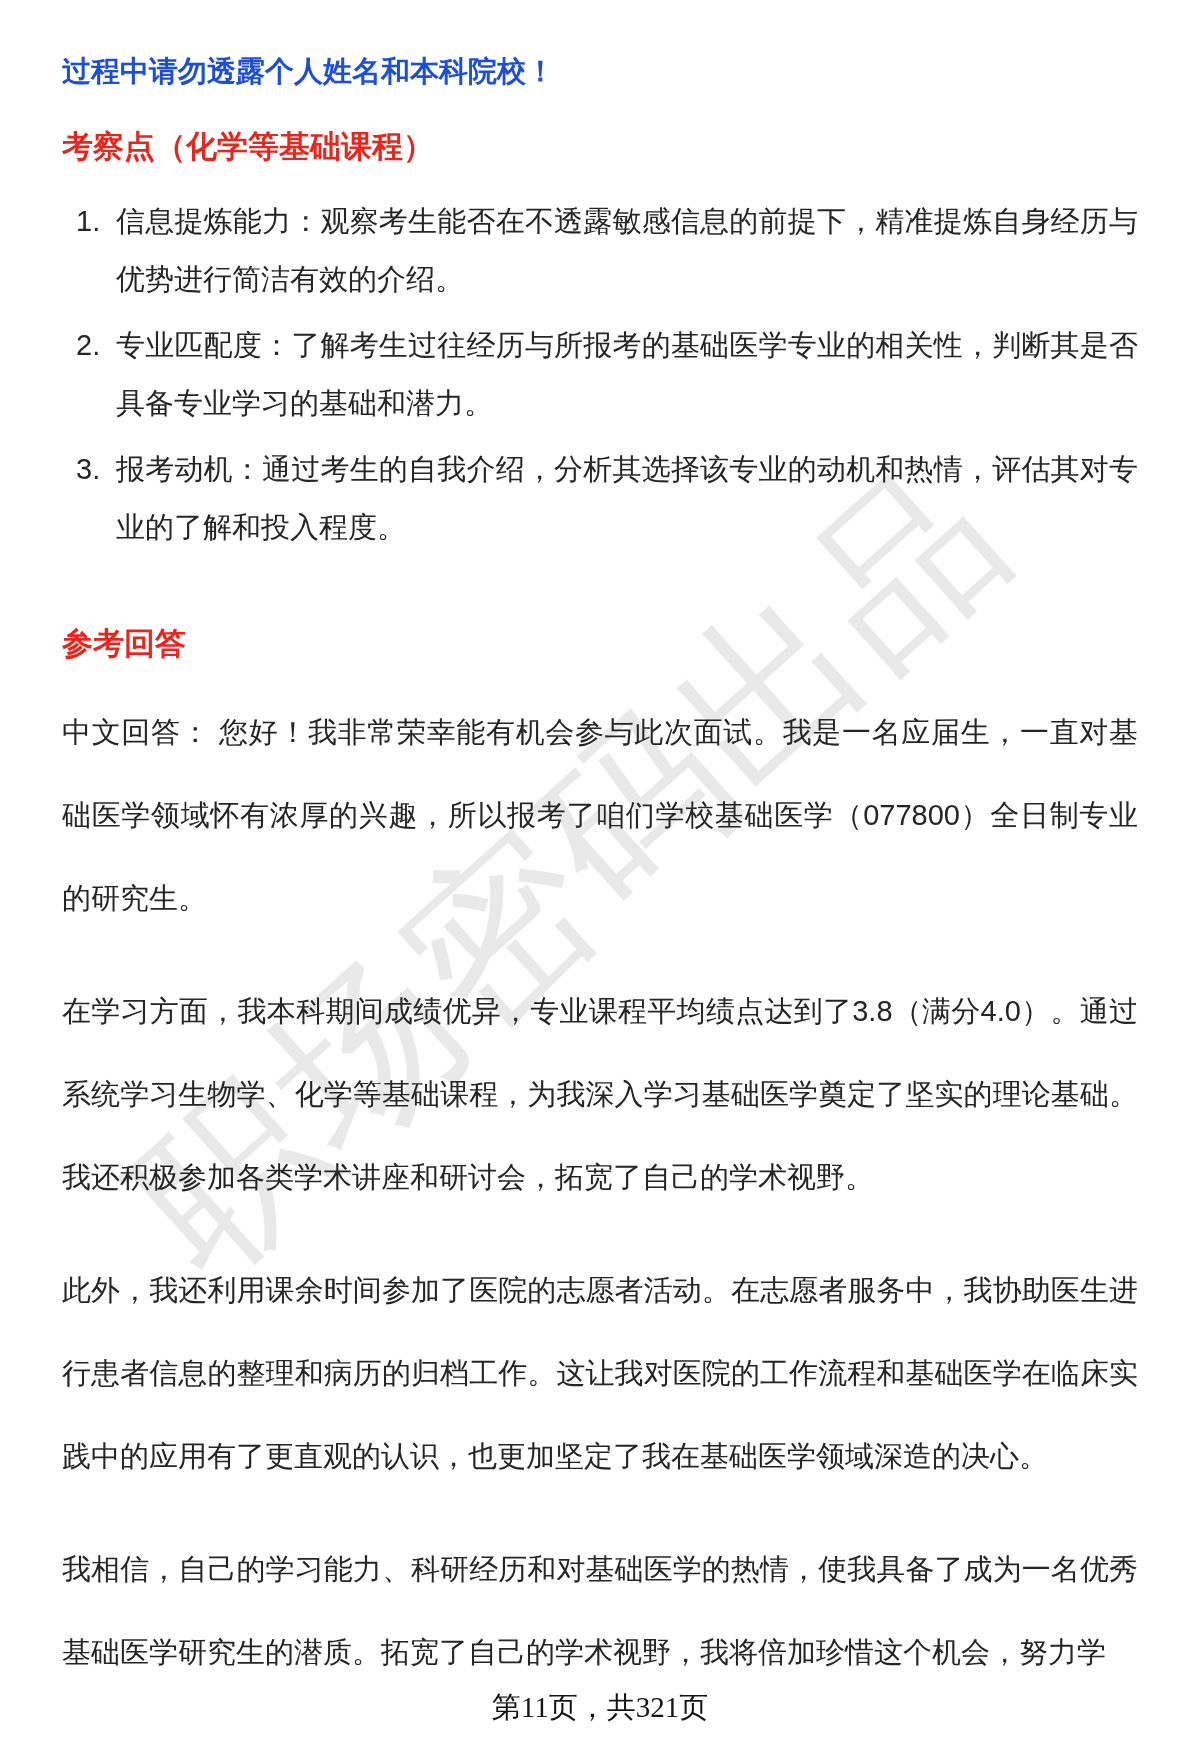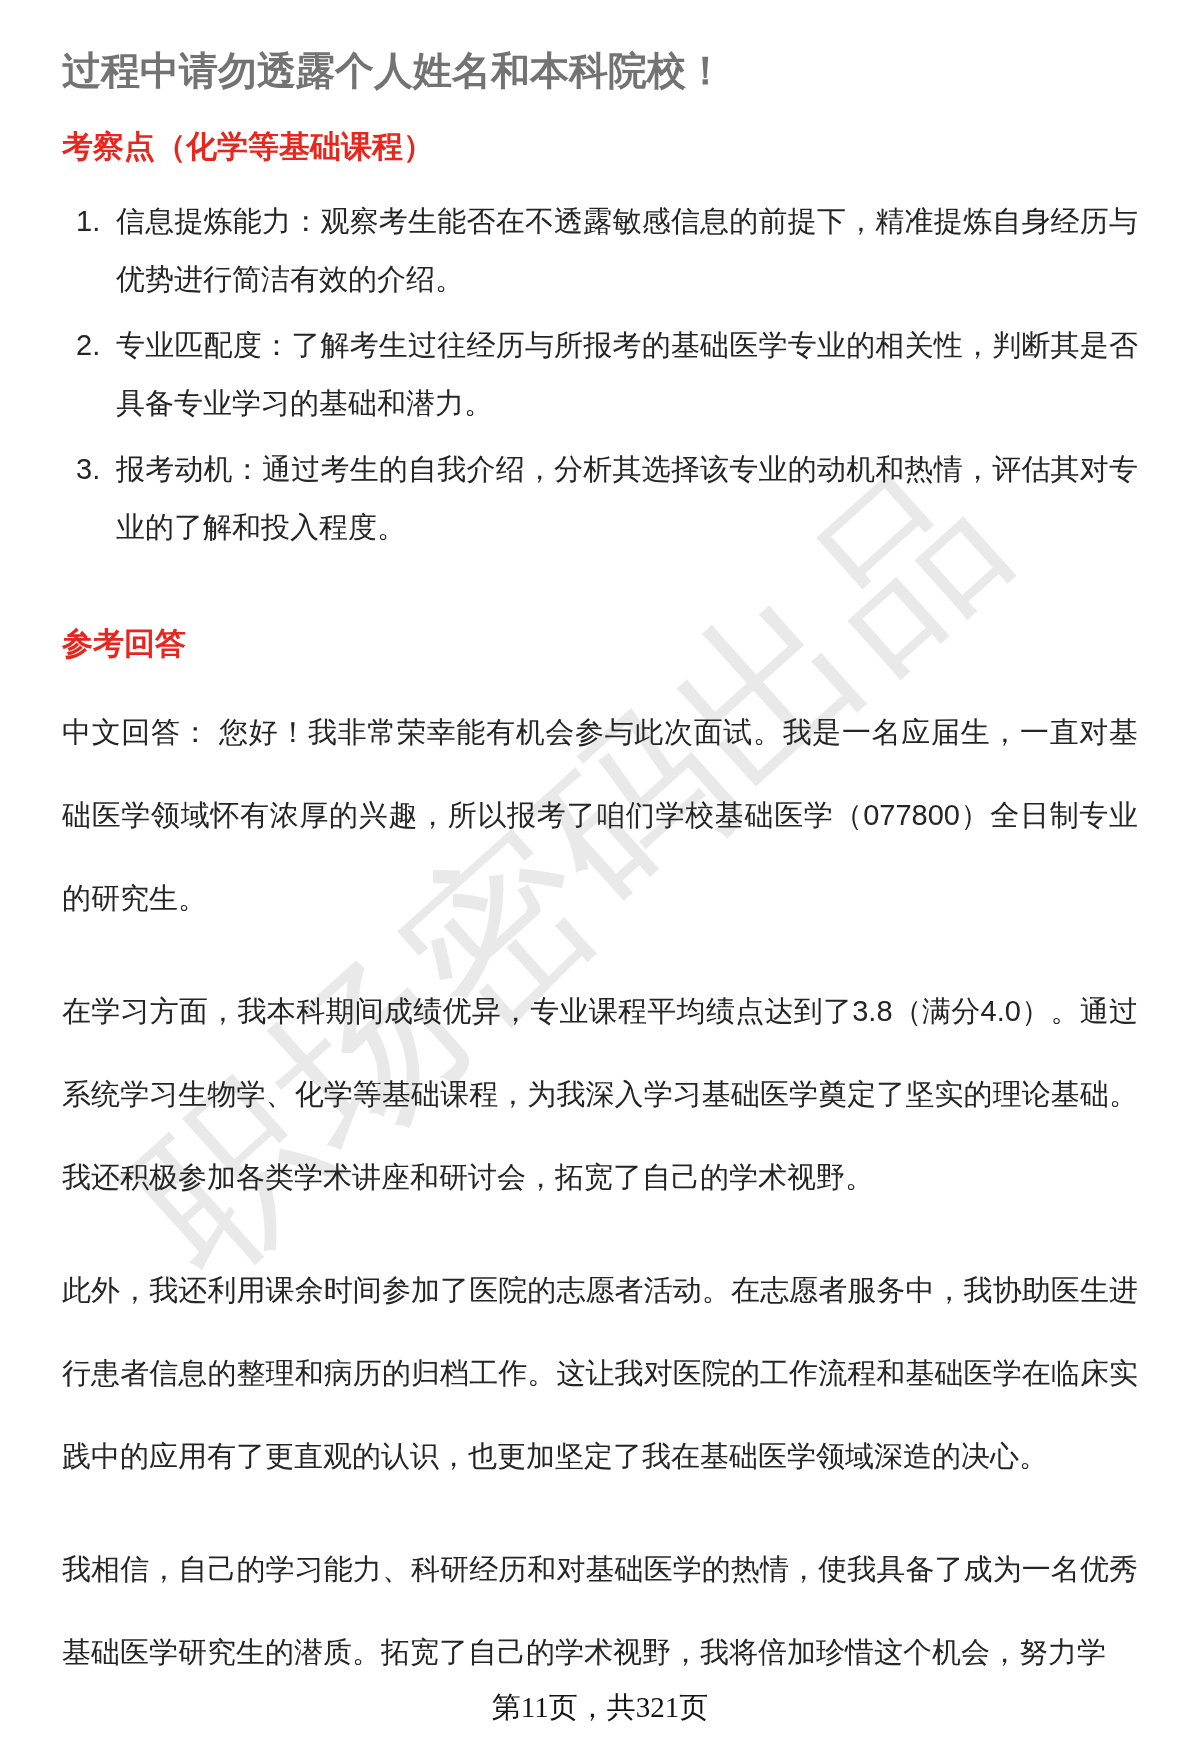--- a/index.html
+++ b/index.html
@@ -32,23 +32,23 @@
     user-select: none;
     pointer-events: none;
   }
   .content {
     position: relative;
     z-index: 1;
     padding: 52px 62px 0 62px;
   }
   .warning {
     margin: 0;
-    color: #737373;
+    color: #1d4ed8;
     font-weight: bold;
-    font-size: 39px;
+    font-size: 29px;
     line-height: 38px;
   }
   .red-heading {
     margin: 38px 0 0 0;
     color: #e7271d;
     font-weight: bold;
     font-size: 31px;
     line-height: 38px;
   }
   .red-heading.answer {

